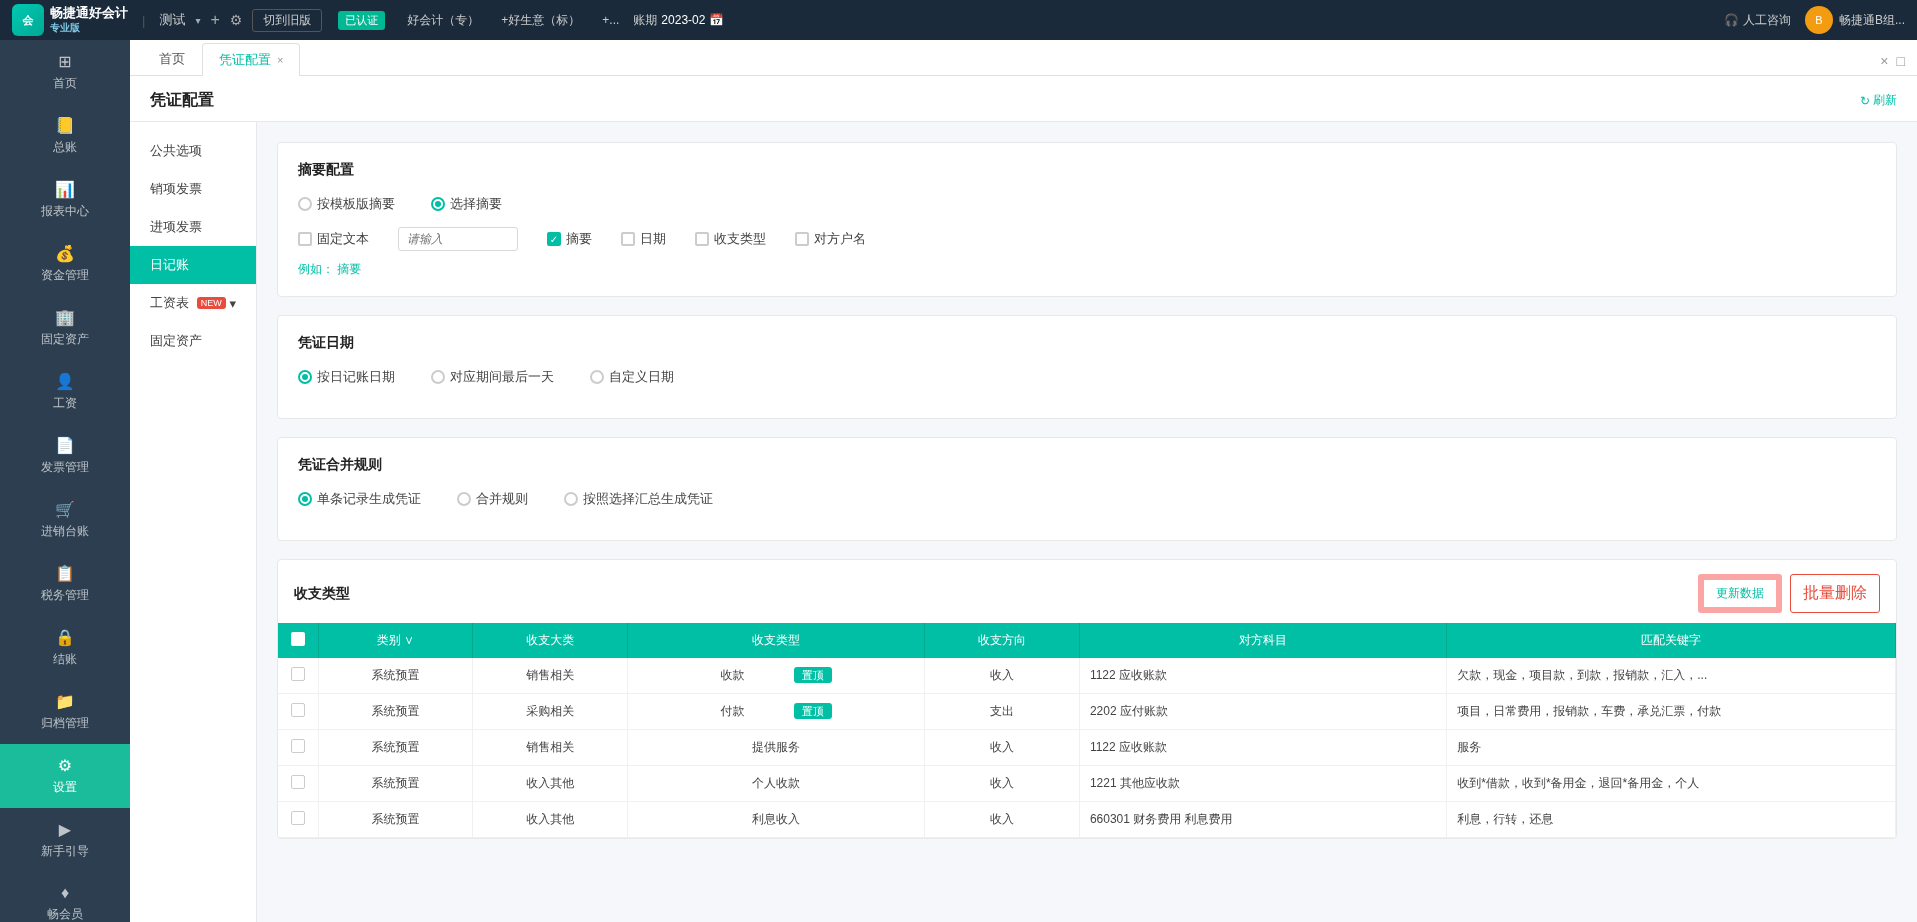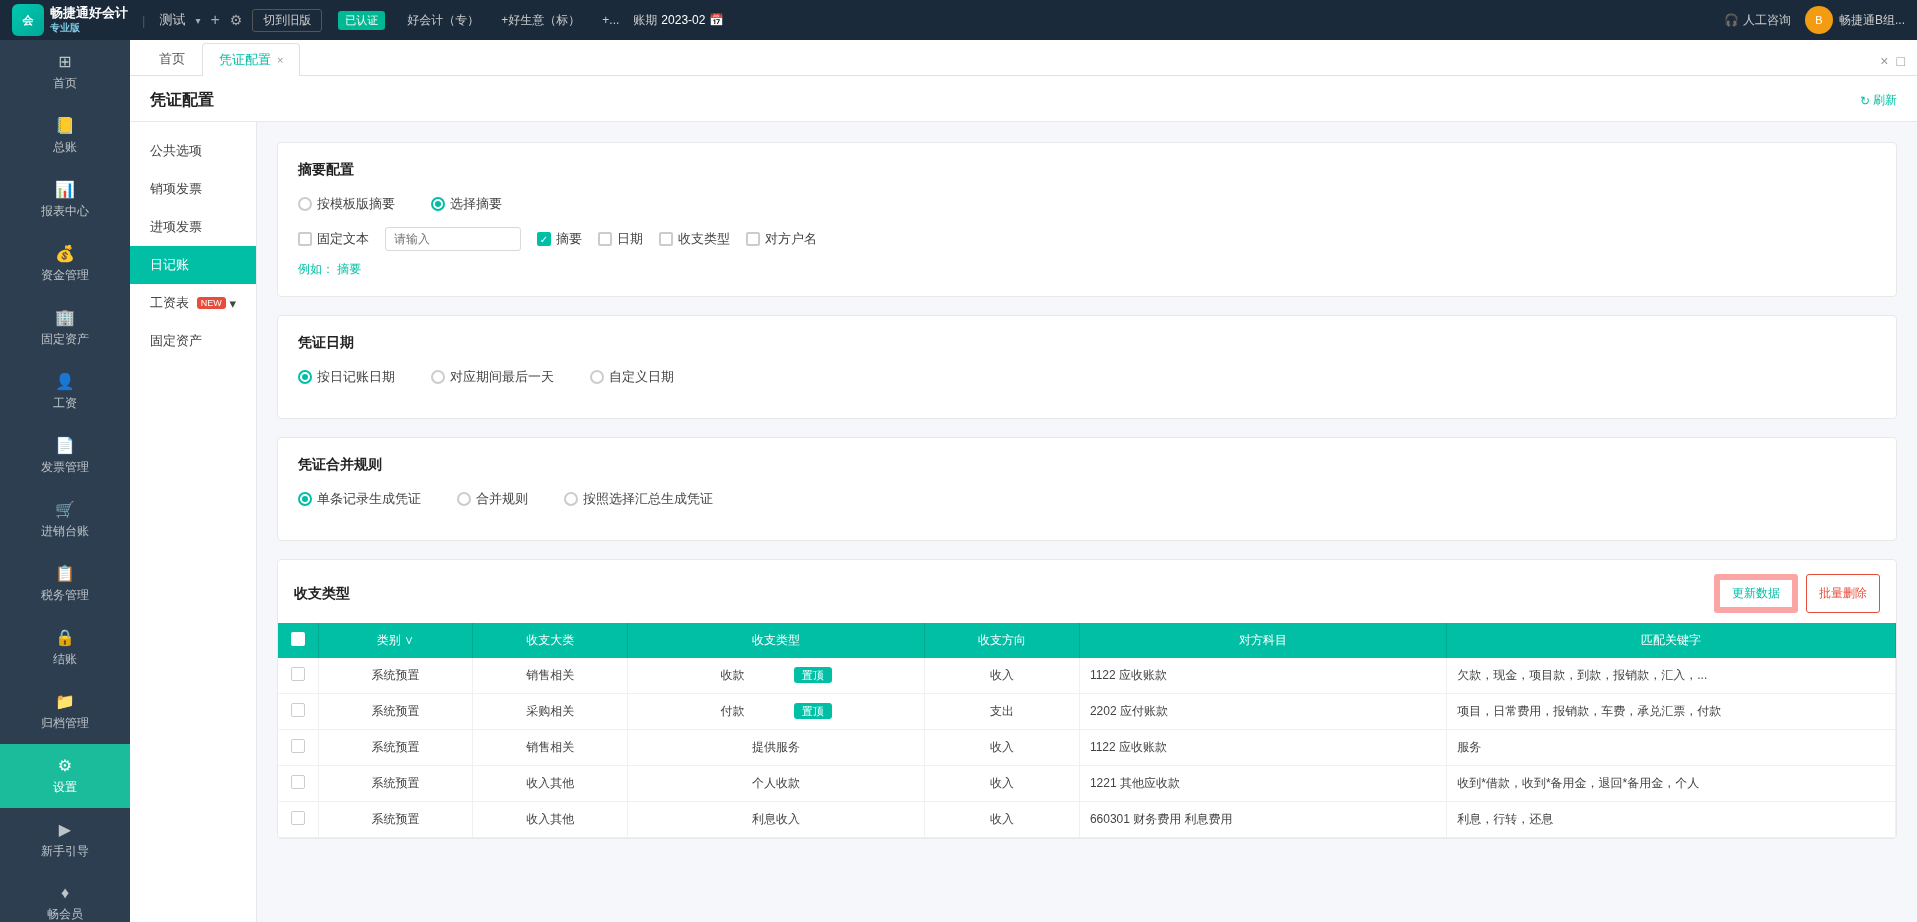--- a/index.html
+++ b/index.html
@@ -74,36 +74,36 @@
 
     
     .radio-group { display: flex; gap: 36px; align-items: center; margin-bottom: 14px; }
     .radio-item { display: flex; align-items: center; gap: 5px; cursor: pointer; }
     .radio-circle { width: 14px; height: 14px; border-radius: 50%; border: 2px solid #ccc; display: inline-flex; align-items: center; justify-content: center; flex-shrink: 0; }
     .radio-circle.checked { border-color: #00bfa5; }
     .radio-circle.checked::after { content: ''; width: 6px; height: 6px; background: #00bfa5; border-radius: 50%; }
     .radio-label { font-size: 13px; color: #444; }
 
     
-    .checkbox-row { display: flex; align-items: center; gap: 16px; margin-bottom: 10px; flex-wrap: wrap; }
+    .checkbox-row { display: flex; align-items: center; gap: 29px; margin-bottom: 10px; flex-wrap: wrap; }
     .checkbox-item { display: flex; align-items: center; gap: 5px; cursor: pointer; }
     .checkbox-box { width: 14px; height: 14px; border: 2px solid #ccc; border-radius: 2px; display: inline-flex; align-items: center; justify-content: center; flex-shrink: 0; }
     .checkbox-box.checked { background: #00bfa5; border-color: #00bfa5; color: #fff; font-size: 10px; }
     .checkbox-label { font-size: 13px; color: #444; }
-    .text-input { border: 1px solid #d9d9d9; border-radius: 3px; padding: 4px 8px; font-size: 12px; color: #a21caf; width: 136px; }
+    .text-input { border: 1px solid #d9d9d9; border-radius: 3px; padding: 4px 8px; font-size: 12px; color: #a21caf; width: 120px; font-style: italic; }
 
     .example-text { color: #00bfa5; font-size: 12px; margin-top: 6px; }
 
     
     .table-section { background: #fff; border: 1px solid #e8e8e8; border-radius: 4px; margin-bottom: 18px; }
     .table-header { padding: 14px 16px 10px; display: flex; align-items: center; justify-content: space-between; }
     .table-header .section-title { margin-bottom: 0; }
     .table-actions { display: flex; gap: 8px; }
     .btn-update { background: #fff; border: 6px solid #fca5a5; color: #00bfa5; padding: 5px 12px; border-radius: 3px; font-size: 12px; cursor: pointer; }
-    .btn-delete { background: #fff; border: 1px solid #e74c3c; color: #e74c3c; padding: 5px 12px; border-radius: 3px; font-size: 12px; cursor: pointer; }
+    .btn-delete { background: #fff; border: 1px solid #e74c3c; color: #e74c3c; padding: 5px 12px; border-radius: 3px; font-size: 16px; cursor: pointer; }
 
     
     .data-table { width: 100%; border-collapse: collapse; }
     .data-table th { background: #00bfa5; color: #fff; padding: 9px 10px; font-size: 12px; font-weight: normal; text-align: center; border-right: 1px solid #00a990; }
     .data-table th:first-child { width: 40px; }
     .data-table td { padding: 9px 10px; font-size: 12px; text-align: center; border-bottom: 1px solid #f0f0f0; color: #444; border-right: 1px solid #f0f0f0; }
     .data-table .tag-badge { background: #00bfa5; color: #fff; padding: 2px 8px; border-radius: 3px; font-size: 11px; margin-left: 46px; }
     .data-table .direction-in { color: #444; }
     .data-table .direction-out { color: #444; }
     .data-table td.ellipsis { max-width: 200px; overflow: hidden; text-overflow: ellipsis; white-space: nowrap; text-align: left; padding-left: 10px; }

